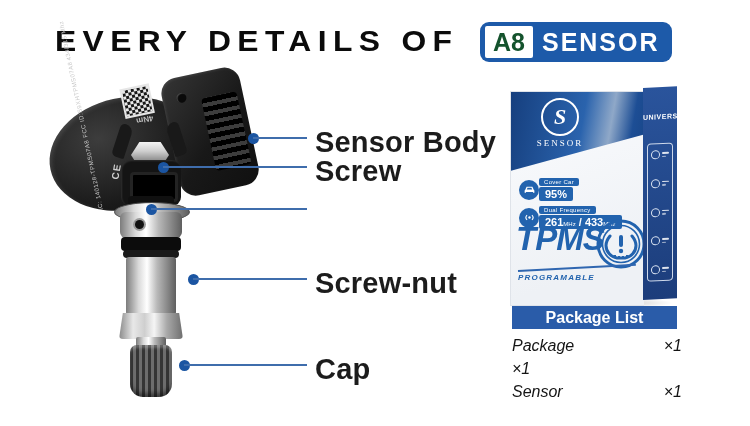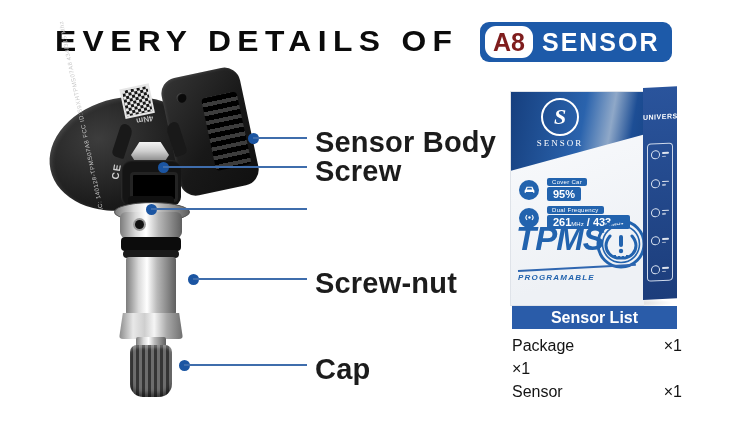--- a/index.html
+++ b/index.html
@@ -5,21 +5,21 @@
   html,body{margin:0;padding:0;background:#fff;}
   #stage{position:relative;width:750px;height:426px;background:#ffffff;overflow:hidden;
          font-family:"Liberation Sans",sans-serif;}
 
   
   .title{position:absolute;left:55px;top:24px;font-size:30px;font-weight:700;
          color:#0b0b0b;letter-spacing:6px;transform:scaleX(1.06);transform-origin:left center;
          white-space:nowrap;}
   .badge{position:absolute;left:480px;top:22px;height:40px;background:#1d5aa9;border-radius:9px;
          display:flex;align-items:center;gap:9px;padding:0 12px 0 5px;}
-  .badge .model{background:#fff;border-radius:11px;color:#7f1d1d;font-weight:800;font-size:25px;
+  .badge .model{background:#fff;border-radius:2px;color:#14532d;font-weight:800;font-size:25px;
          padding:2px 8px;line-height:28px;}
   .badge .name{color:#fff;font-weight:800;font-size:25px;letter-spacing:2px;}
 
   
   .sensor-rot{position:absolute;left:46px;top:82px;width:212px;height:130px;
               transform:rotate(-12deg);transform-origin:50% 50%;}
   .pod{position:absolute;left:2px;top:10px;width:152px;height:112px;border-radius:50%;
        background:radial-gradient(ellipse at 35% 32%,#3d3d3d,#1a1a1a 62%,#0e0e0e 95%);
        box-shadow:inset 2px 2px 4px rgba(255,255,255,.12);}
   .wing{position:absolute;left:126px;top:2px;width:80px;height:120px;border-radius:16px;
@@ -88,21 +88,21 @@
   .box-front{position:absolute;left:510px;top:91px;width:133px;height:213px;
              background:linear-gradient(160deg,#fbfcfe,#eef1f5 80%);overflow:hidden;
              border:1px solid #dfe3e9;border-right:none;}
   .box-band{position:absolute;inset:0;clip-path:polygon(0 0,100% 0,100% 20%,0 37%);
             background:linear-gradient(100deg,#163f7e,#2a63ad 45%,#8fa8c8 62%,#1d4e95 75%,#123a76);}
   .box-logo{position:absolute;left:14px;top:6px;width:70px;text-align:center;color:#fff;}
   .box-logo .ring{width:34px;height:34px;margin:0 auto;border:2px solid #fff;border-radius:50%;
                   display:flex;align-items:center;justify-content:center;
                   font-family:"Liberation Serif",serif;font-style:italic;font-weight:700;font-size:22px;}
   .box-logo .brand{font-family:"Liberation Serif",serif;font-size:9px;letter-spacing:2px;margin-top:2px;}
-  .spec{position:absolute;left:8px;display:flex;align-items:center;gap:8px;}
+  .spec{position:absolute;left:8px;display:flex;align-items:center;gap:0;}
   .spec .circ{width:20px;height:20px;border-radius:50%;background:#2263ae;color:#fff;
               display:flex;align-items:center;justify-content:center;flex:0 0 auto;}
   .spec .stack{display:flex;flex-direction:column;gap:1px;align-items:flex-start;}
   .pill-s{background:#2263ae;color:#fff;font-size:6px;padding:1px 5px;border-radius:2px;
           letter-spacing:.3px;white-space:nowrap;}
   .pill-b{background:#2263ae;color:#fff;font-size:11px;font-weight:700;padding:1px 6px;
           border-radius:2px;white-space:nowrap;}
   .pill-b .unit{font-size:6px;font-weight:400;}
   .tpms{position:absolute;left:5px;top:128px;font-size:33px;font-weight:800;font-style:italic;
         color:#2263ae;letter-spacing:-1px;}
@@ -124,21 +124,21 @@
   .side-row .sbars{display:flex;flex-direction:column;gap:2px;flex:1;}
   .side-row .sbars i{display:block;height:1.5px;background:rgba(255,255,255,.85);border-radius:1px;}
   .side-row .sbars i:last-child{width:60%;opacity:.7;}
 
   
   .pl-bar{position:absolute;left:512px;top:306px;width:165px;height:23px;background:#2a5ca9;
           color:#fff;font-size:16px;font-weight:700;display:flex;align-items:center;
           justify-content:center;}
   .pl-rows{position:absolute;left:512px;top:334px;width:170px;}
   .pl-row{display:flex;justify-content:space-between;align-items:center;height:23px;
-          font-size:16px;color:#141414;font-weight:500;}
+          font-size:16px;color:#141414;font-weight:500;font-style:italic;}
   .pl-row .qty{font-weight:500;}
 </style>
 </head>
 <body>
 
 <div id="stage">
 
   <div class="title">EVERY DETAILS OF</div>
   <div class="badge">
     <span class="model">A8</span>
@@ -279,21 +279,21 @@
       <div class="side-row">
           <span class="sicon"></span>
           <span class="sbars">
             <i></i>
             <i></i>
           </span>
         </div>
     </div>
   </div>
 
-  <div class="pl-bar">Sensor List</div>
+  <div class="pl-bar">Package List</div>
   <div class="pl-rows">
     <div class="pl-row">
       <span>Package</span>
       <span class="qty">×1</span>
     </div>
     <div class="pl-row">
       <span class="qty">×1</span>
     </div>
     <div class="pl-row">
       <span>Sensor</span>

